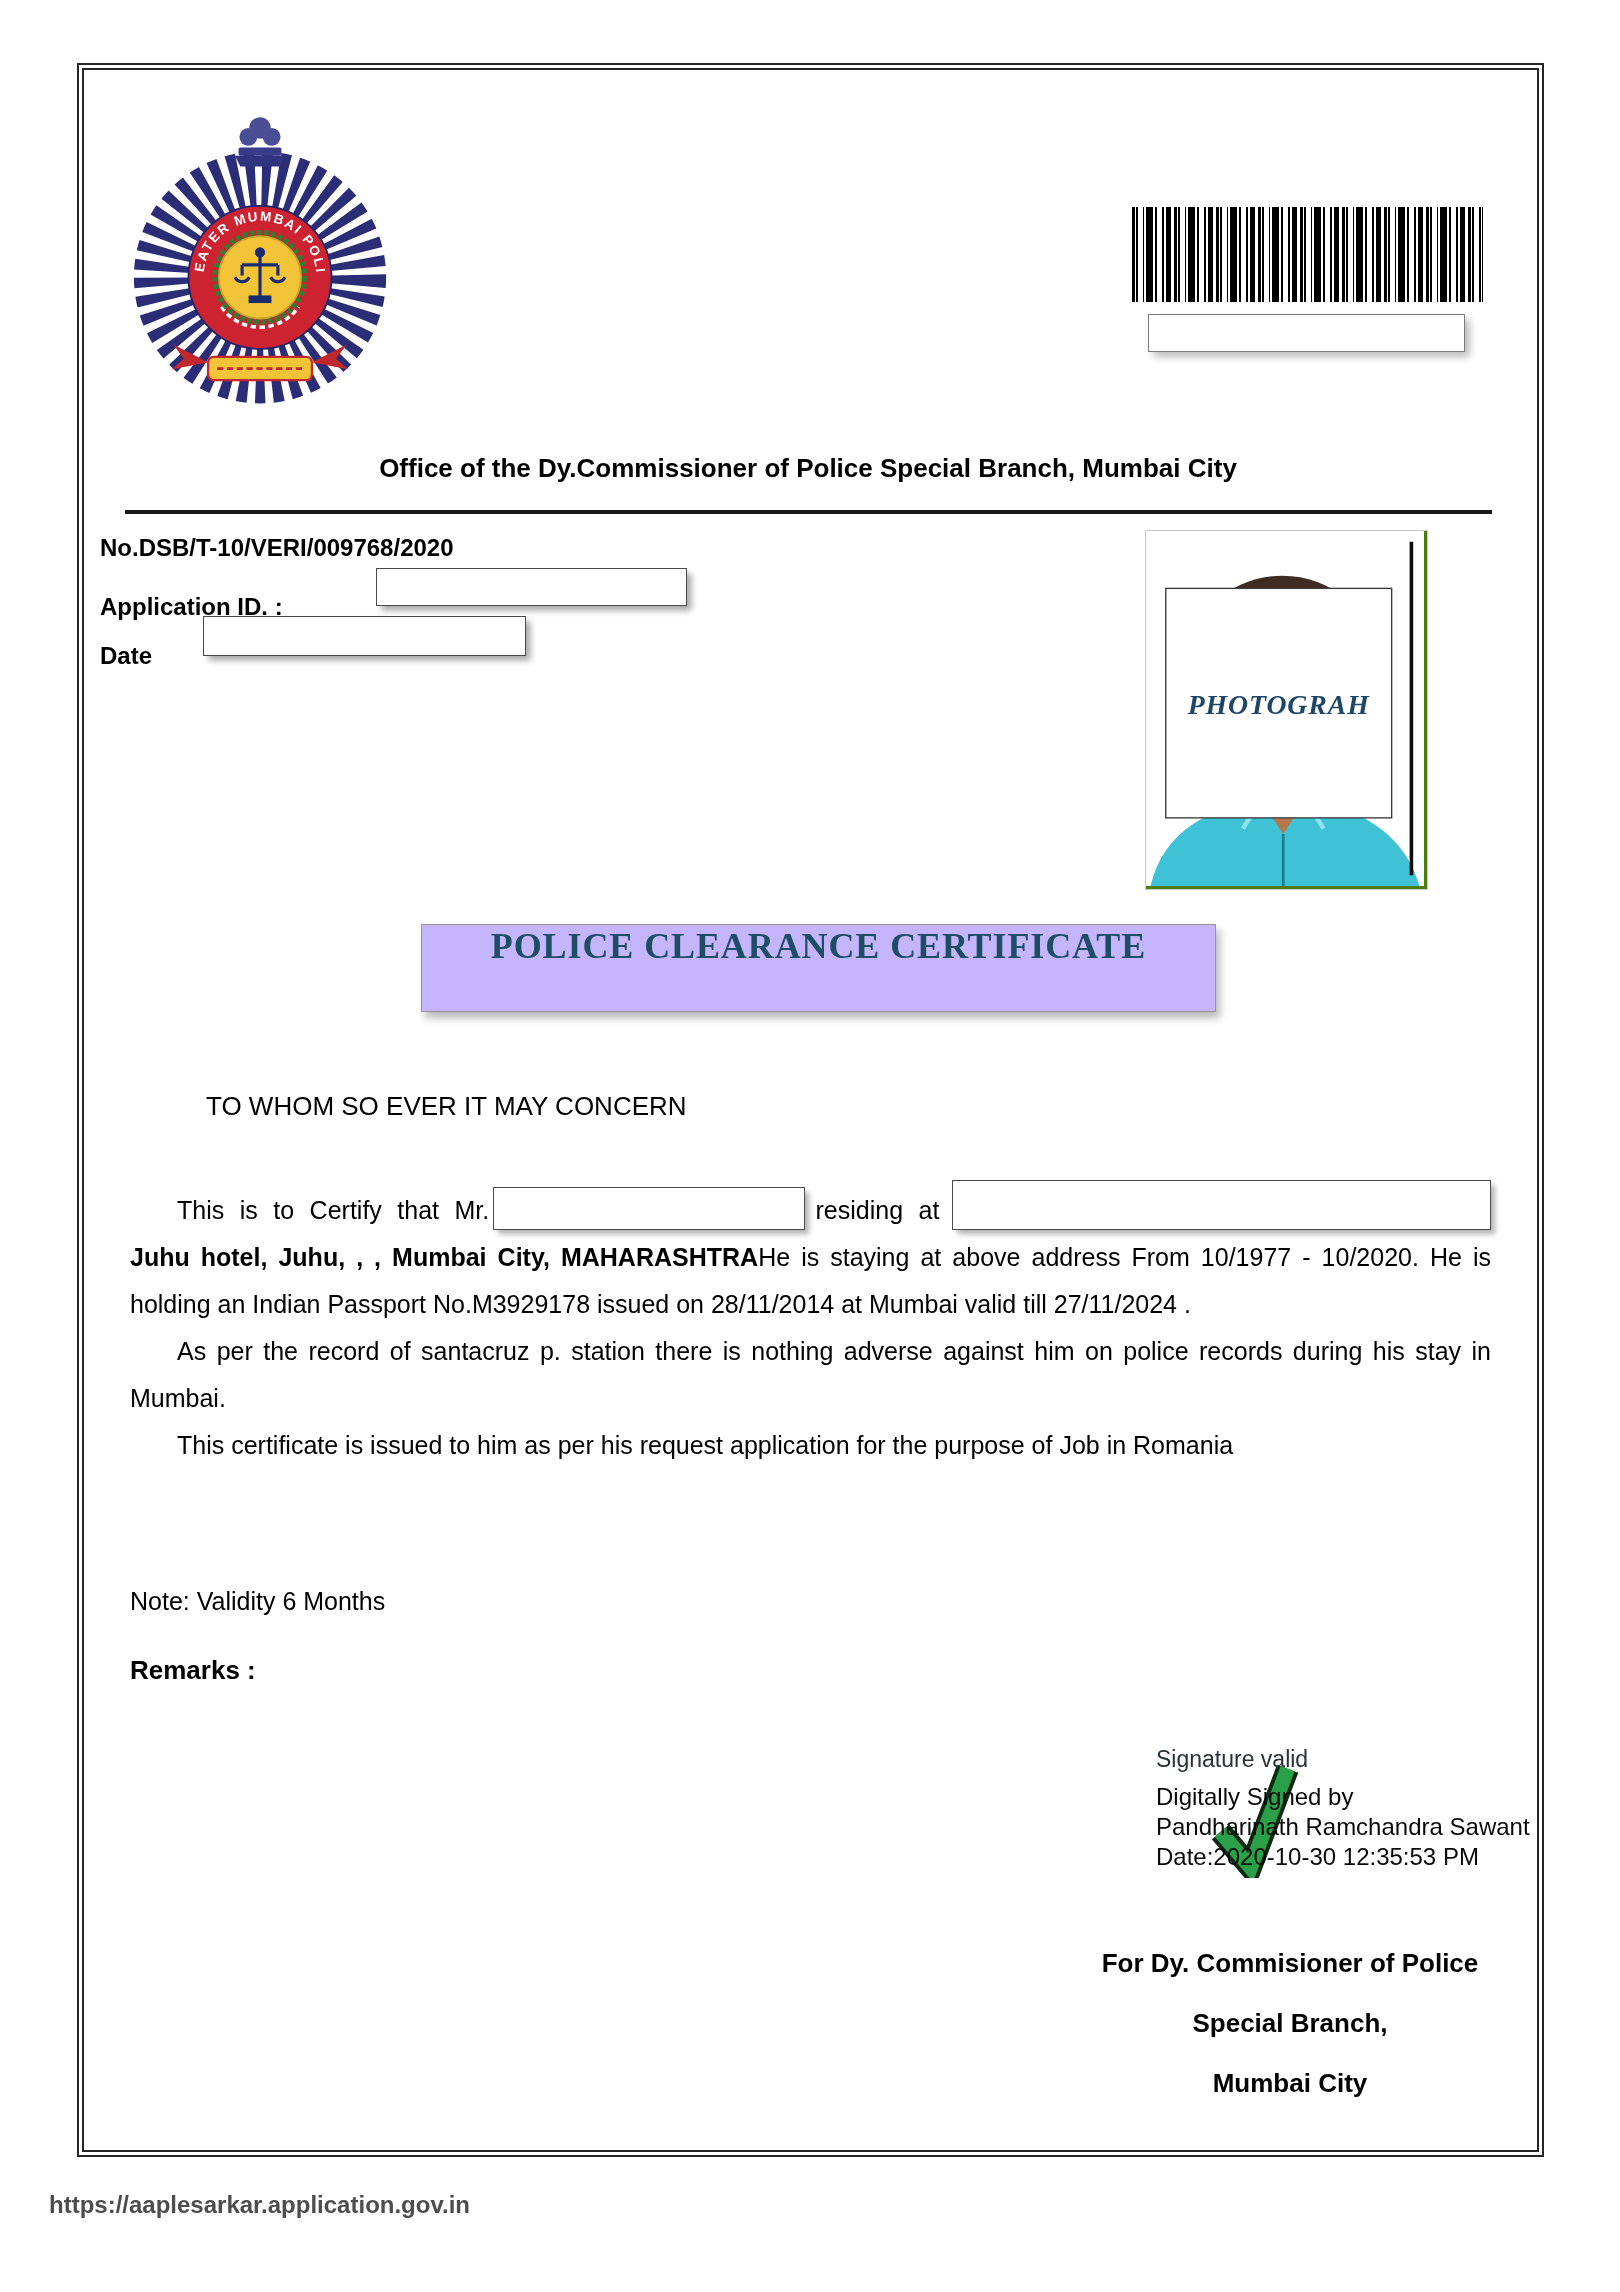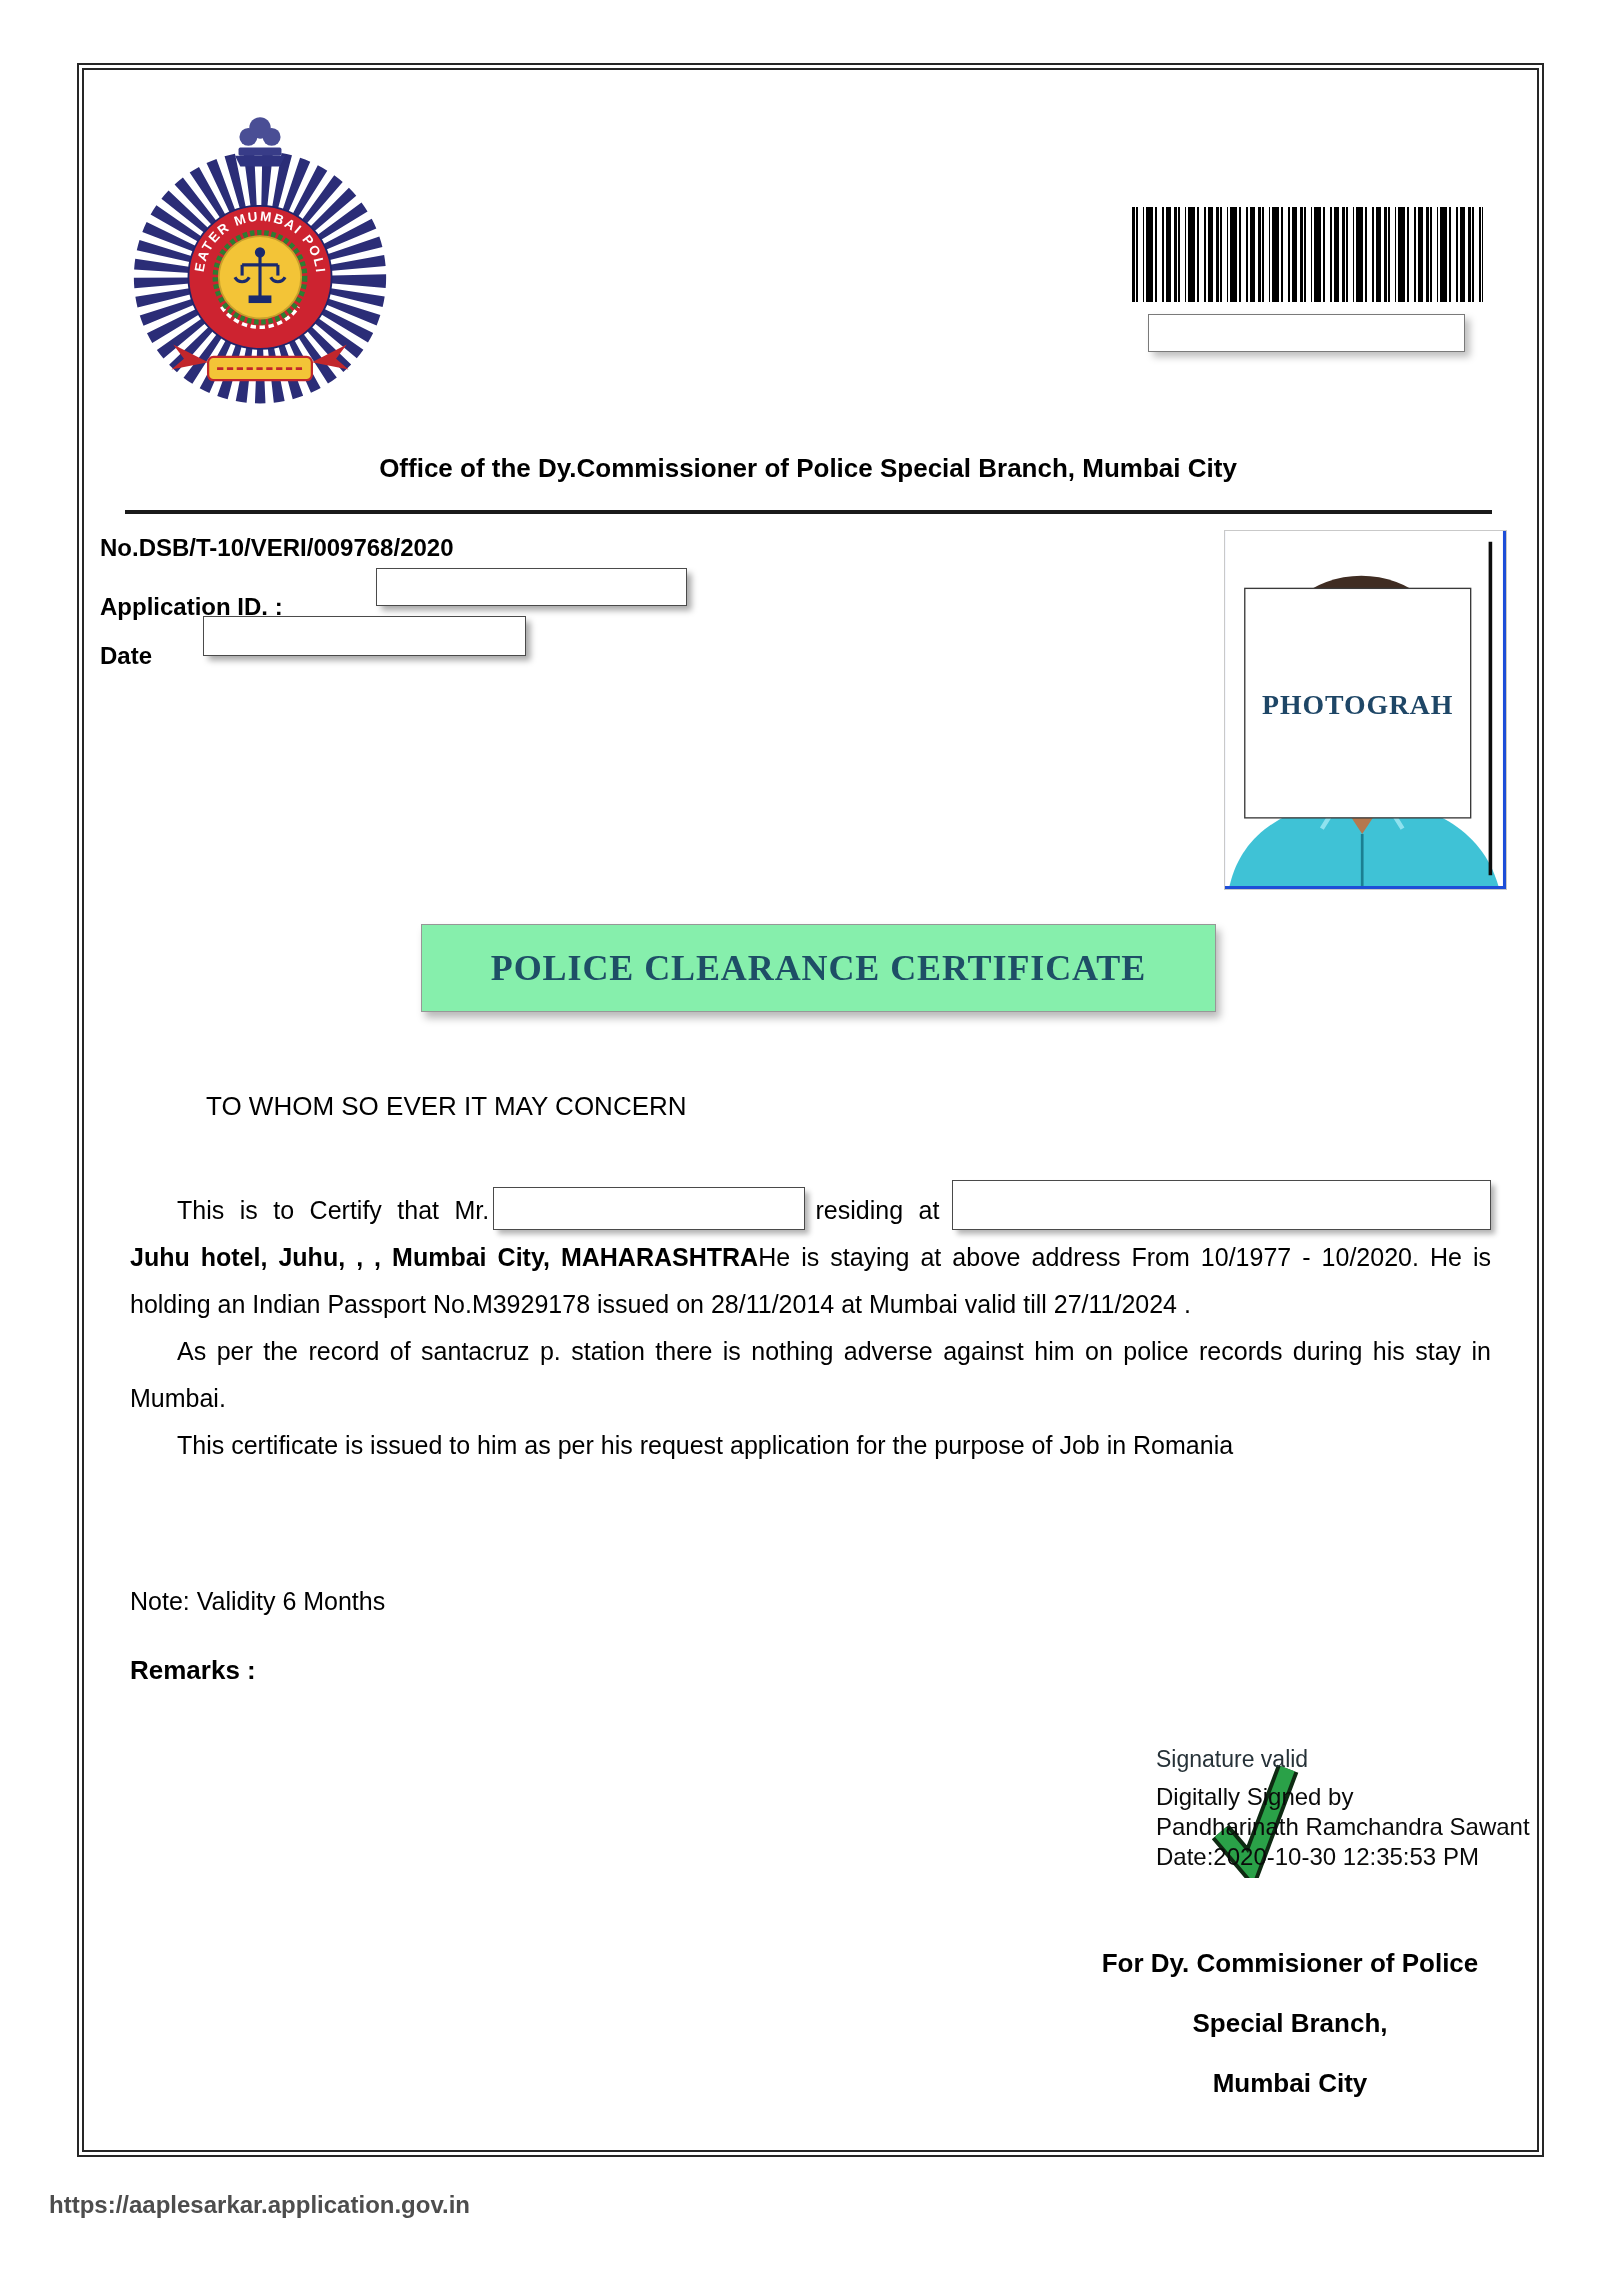--- a/index.html
+++ b/index.html
@@ -26,26 +26,26 @@
   
   .barcode{left:1132px;top:207px;width:351px;height:95px;background:
     repeating-linear-gradient(90deg,
       #000 0 2.7px,#fff 2.7px 4.5px,#000 4.5px 6.3px,#fff 6.3px 10.7px,
       #000 10.7px 12.5px,#fff 12.5px 14.3px,#000 14.3px 20.6px,#fff 20.6px 23px,
       #000 23px 25px,#fff 25px 29.6px,#000 29.6px 32px,#fff 32px 34px,
       #000 34px 39px,#fff 39px 42px);}
 
   
   .logo{left:121px;top:85px;width:278px;height:331px;}
-  .photo{left:1224px;top:530px;width:281px;height:358px;border:1.8px solid #c9c9c9;background:#1d4ed8;}
+  .photo{left:1145px;top:530px;width:281px;height:358px;border:1.8px solid #c9c9c9;background:#4d7c0f;font-style:italic;}
 
   
-  .cert-title-box{left:421px;top:924px;width:793px;height:86px;background:#86efac;
+  .cert-title-box{left:421px;top:924px;width:793px;height:86px;background:#c4b5fd;
     border:1.8px solid #979797;box-shadow:3.6px 6.3px 8px rgba(0,0,0,0.28);
-    display:flex;align-items:center;justify-content:center;}
+    display:flex;align-items:flex-start;justify-content:center;}
   .cert-title{font-family:"Liberation Serif",serif;font-weight:bold;font-size:36px;
     color:#1e4e66;letter-spacing:0.9px;}
 
   .salutation{left:206px;top:1091px;font-size:26px;}
 
   
   .body-text{left:130px;top:1180px;width:1361px;font-size:25px;line-height:47px;}
   .body-text p{margin:0;text-align:justify;text-indent:47px;}
   .body-text p.noj{text-align:left;}
   .rbox{display:inline-block;vertical-align:-10.7px;background:#fff;border:1.8px solid #4a4a4a;

